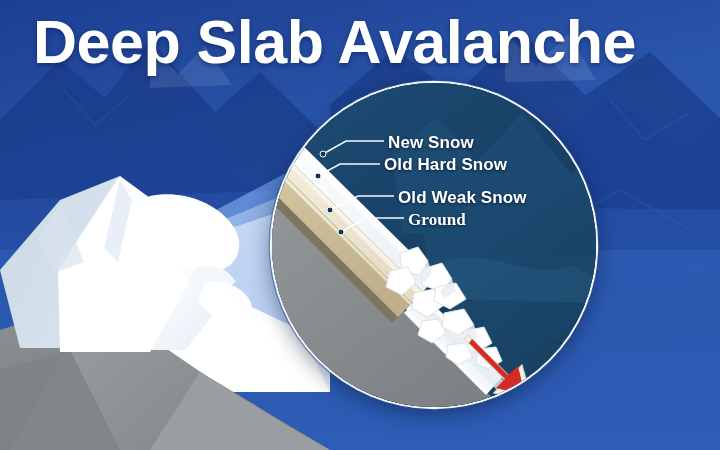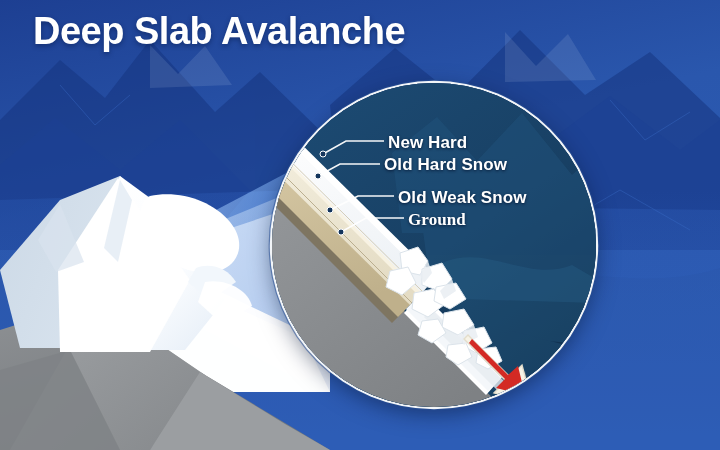--- a/index.html
+++ b/index.html
@@ -10,21 +10,21 @@
   }
   
   .bg-tex{position:absolute;inset:0;}
   .bg-tex svg{width:100%;height:100%;display:block;}
   
   .scene{position:absolute;inset:0;}
   .scene svg{width:100%;height:100%;display:block;}
   
   .title{
     position:absolute;left:33px;top:12px;
-    color:#ffffff;font-size:38px;font-weight:bold;letter-spacing:-0.5px;
+    color:#ffffff;font-size:61px;font-weight:bold;letter-spacing:-0.5px;
     line-height:1;white-space:nowrap;
     text-shadow:0 2px 5px rgba(5,20,60,.45);
   }
   
   .mag{
     position:absolute;left:272px;top:83px;width:324px;height:324px;
     border-radius:50%;overflow:hidden;
     box-shadow:0 0 0 2.2px #f2f5f8, 0 0 0 3.4px rgba(40,80,150,.55),
                0 6px 22px rgba(4,16,45,.5);
     background:radial-gradient(circle at 62% 30%,#1d4468 0%,#173a5c 45%,#123150 100%);
@@ -257,19 +257,19 @@
         <path d="M394 196 L358 196 L330 210"></path>
         <path d="M404 218 L366 218 L341 232"></path>
       </g>
       <g fill="#14355c" stroke="#ffffff" stroke-width="1">
         <circle cx="323" cy="154" r="3"></circle>
         <circle cx="318" cy="176" r="3"></circle>
         <circle cx="330" cy="210" r="3"></circle>
         <circle cx="341" cy="232" r="3"></circle>
       </g>
     </svg>
-    <div class="lbl lbl-0">New Hard</div>
+    <div class="lbl lbl-0">New Snow</div>
     <div class="lbl lbl-2">Old Weak Snow</div>
     <div class="lbl lbl-1">Old Hard Snow</div>
     <div class="lbl lbl-3">Ground</div>
   </div>
 
 </div>
 
 </body></html>

